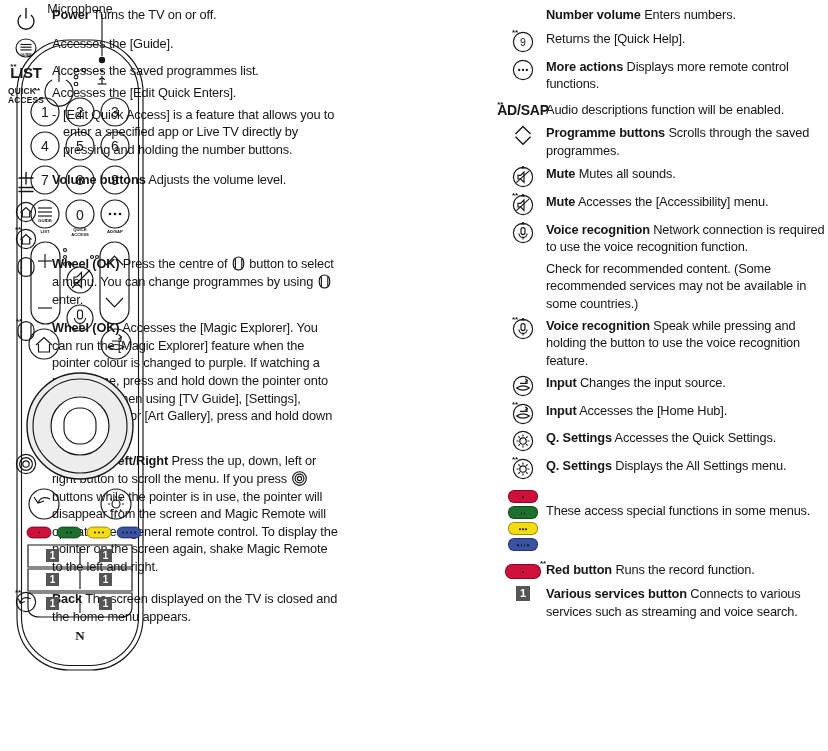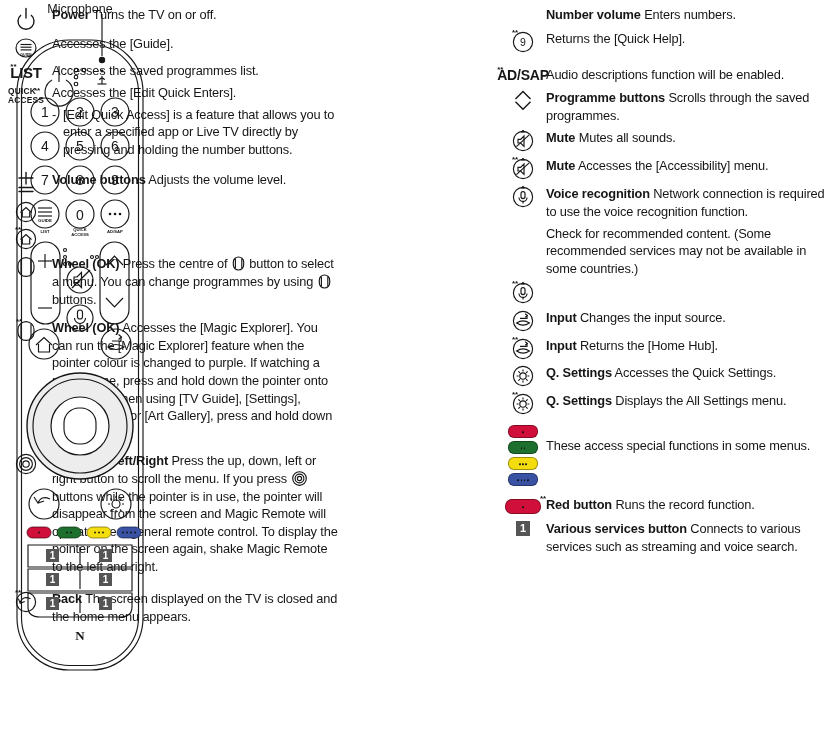--- a/index.html
+++ b/index.html
@@ -211,21 +211,21 @@
         </div>
         <div class="txt-cell">
           <div class="t"><b>Wheel (OK)</b><span> Press the centre of </span><span class="inline-wheel"><svg width="13" height="15" viewBox="0 0 13 15">
                 <rect x="1.3" y="1" width="10.4" height="13" rx="5.2" fill="none" stroke="#161616" stroke-width="1.15"></rect>
                 <line x1="3.4" y1="3" x2="3.4" y2="12" fill="none" stroke="#161616" stroke-width="1.15"></line>
                 <line x1="9.8" y1="3" x2="9.8" y2="12" fill="none" stroke="#161616" stroke-width="1.15"></line>
               </svg></span><span> button to select a menu. You can change programmes by using </span><span class="inline-wheel"><svg width="13" height="15" viewBox="0 0 13 15">
                 <rect x="1.3" y="1" width="10.4" height="13" rx="5.2" fill="none" stroke="#161616" stroke-width="1.15"></rect>
                 <line x1="3.4" y1="3" x2="3.4" y2="12" fill="none" stroke="#161616" stroke-width="1.15"></line>
                 <line x1="9.8" y1="3" x2="9.8" y2="12" fill="none" stroke="#161616" stroke-width="1.15"></line>
-              </svg></span><span> buttons.</span></div>
+              </svg></span><span> enter.</span></div>
         </div>
       </div>
       <div style="height:11px"></div>
       <div class="entry">
         <div class="icon-cell" style="">
           <span class="ico" style="margin-top:0px;">
             <svg width="20" height="22" viewBox="0 0 20 22">
               <rect x="2" y="1.6" width="16" height="18.8" rx="8" fill="none" stroke="#161616" stroke-width="1.15"></rect>
               <line x1="5" y1="4" x2="5" y2="18" fill="none" stroke="#161616" stroke-width="1.15"></line>
               <line x1="15" y1="4" x2="15" y2="18" fill="none" stroke="#161616" stroke-width="1.15"></line>
@@ -481,20 +481,35 @@
               <text x="11" y="15" font-size="10.5" text-anchor="middle" fill="#161616" font-family="Liberation Sans, sans-serif">9</text>
             </svg>
             <span class="ast" style="left:0px;top:-2px;">**</span>
           </span>
         </div>
         <div class="txt-cell">
           <div class="t"><span>Returns the [Quick Help].</span></div>
         </div>
       </div>
       <div style="height:5px"></div>
+      <div class="entry">
+        <div class="icon-cell">
+          <span class="ico" style="margin-top:0px;">
+            <svg width="22" height="22" viewBox="0 0 22 22">
+              <circle cx="11" cy="11" r="9.6" fill="none" stroke="#161616" stroke-width="1.15"></circle>
+              <circle cx="7.2" cy="11" r="1.15" fill="#161616"></circle>
+              <circle cx="11" cy="11" r="1.15" fill="#161616"></circle>
+              <circle cx="14.8" cy="11" r="1.15" fill="#161616"></circle>
+            </svg>
+          </span>
+        </div>
+        <div class="txt-cell">
+          <div class="t"><b>More actions</b><span> Displays more remote control functions.</span></div>
+        </div>
+      </div>
       <div style="height:8px"></div>
       <div class="entry">
         <div class="icon-cell">
           <span class="ico adsap-word">AD/SAP<span class="ast" style="left:0px;top:-1px;">**</span></span>
         </div>
         <div class="txt-cell">
           <div class="t"><span>Audio descriptions function will be enabled.</span></div>
         </div>
       </div>
       <div style="height:6px"></div>
@@ -579,20 +594,23 @@
               <circle cx="11" cy="11" r="9.6" fill="none" stroke="#161616" stroke-width="1.15"></circle>
               <rect x="9" y="5.6" width="4" height="7" rx="2" fill="none" stroke="#161616" stroke-width="1.15"></rect>
               <path d="M7 11.4 a4 4 0 0 0 8 0" fill="none" stroke="#161616" stroke-width="1.15"></path>
               <line x1="11" y1="15.4" x2="11" y2="17.4" fill="none" stroke="#161616" stroke-width="1.15"></line>
               <line x1="11" y1="0.6" x2="11" y2="3" fill="none" stroke="#161616" stroke-width="1.15"></line>
               <path d="M9.4 2.4 l1.6 -1.8 l1.6 1.8" fill="none" stroke="#161616" stroke-width="1.15"></path>
             </svg>
             <span class="ast" style="left:0px;top:-2px;">**</span>
           </span>
         </div>
+        <div class="txt-cell">
+          <div class="t"><b>Voice recognition</b><span> Speak while pressing and holding the button to use the voice recognition feature.</span></div>
+        </div>
       </div>
       <div style="height:5px"></div>
       <div class="entry">
         <div class="icon-cell">
           <span class="ico" style="margin-top:0px;">
             <svg width="22" height="22" viewBox="0 0 22 22">
               <circle cx="11" cy="11" r="9.6" fill="none" stroke="#161616" stroke-width="1.15"></circle>
               <path d="M4.6 13 q6.4 4.2 12.8 0 q-6.4 -4.2 -12.8 0 z" fill="none" stroke="#161616" stroke-width="1.15"></path>
               <path d="M8 8.4 h7 v-3" fill="none" stroke="#161616" stroke-width="1.15"></path>
               <path d="M13.2 3.7 l2.2 1.8 l-2.2 1.8" fill="none" stroke="#161616" stroke-width="1.15"></path>
@@ -610,21 +628,21 @@
             <svg width="22" height="22" viewBox="0 0 22 22">
               <circle cx="11" cy="11" r="9.6" fill="none" stroke="#161616" stroke-width="1.15"></circle>
               <path d="M4.6 13 q6.4 4.2 12.8 0 q-6.4 -4.2 -12.8 0 z" fill="none" stroke="#161616" stroke-width="1.15"></path>
               <path d="M8 8.4 h7 v-3" fill="none" stroke="#161616" stroke-width="1.15"></path>
               <path d="M13.2 3.7 l2.2 1.8 l-2.2 1.8" fill="none" stroke="#161616" stroke-width="1.15"></path>
             </svg>
             <span class="ast" style="left:0px;top:-2px;">**</span>
           </span>
         </div>
         <div class="txt-cell">
-          <div class="t"><b>Input</b><span> Returns the [Home Hub].</span></div>
+          <div class="t"><b>Input</b><span> Accesses the [Home Hub].</span></div>
         </div>
       </div>
       <div style="height:4px"></div>
       <div class="entry">
         <div class="icon-cell">
           <span class="ico" style="margin-top:0px;">
             <svg width="22" height="22" viewBox="0 0 22 22">
               <circle cx="11" cy="11" r="9.6" fill="none" stroke="#161616" stroke-width="1.15"></circle>
               <circle cx="11" cy="11" r="3.2" fill="none" stroke="#161616" stroke-width="1.15"></circle>
               <path d="M11 4.6 v2 M11 15.4 v2 M4.6 11 h2 M15.4 11 h2 M6.4 6.4 l1.5 1.5 M14.1 14.1 l1.5 1.5 M15.6 6.4 l-1.5 1.5 M7.9 14.1 l-1.5 1.5" fill="none" stroke="#161616" stroke-width="1.15"></path>

